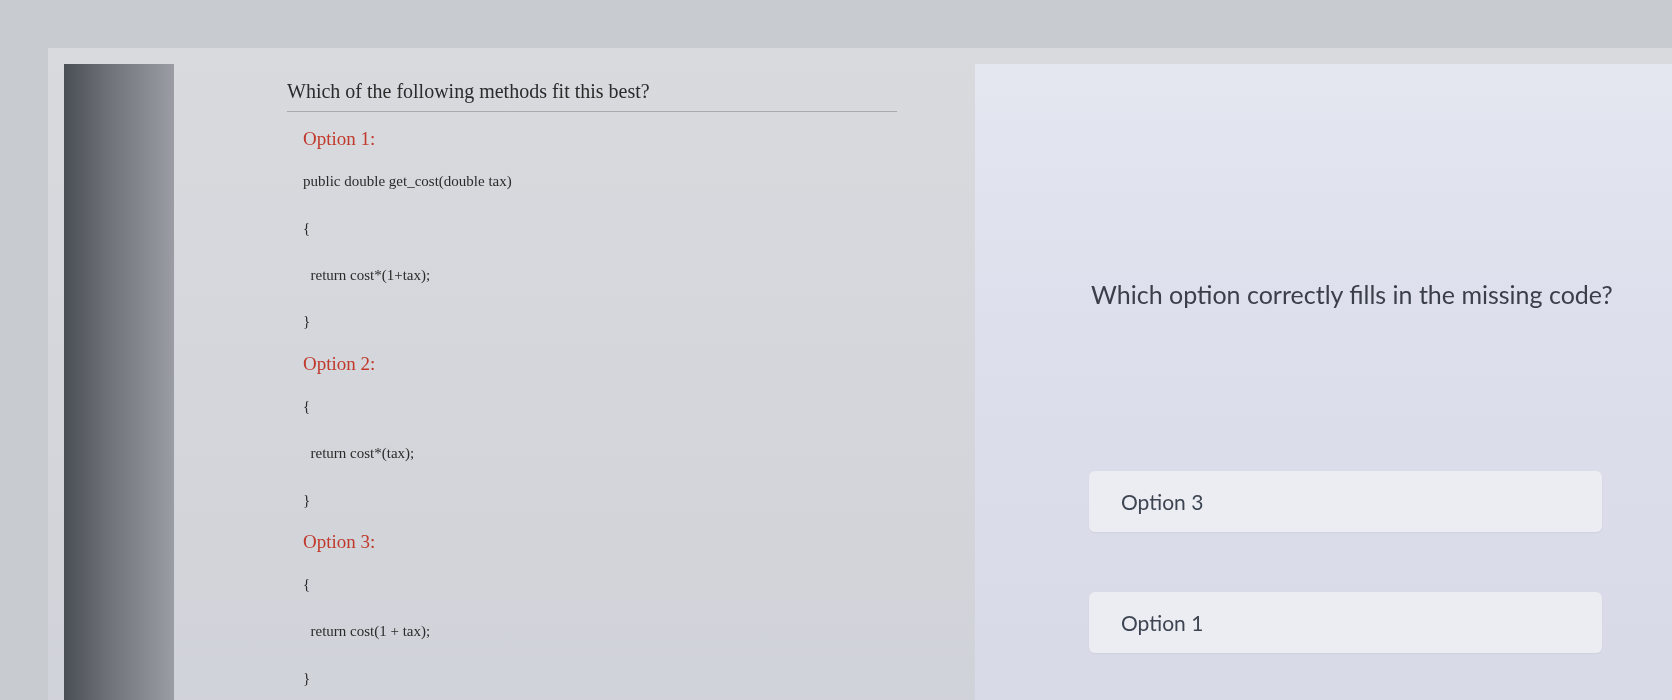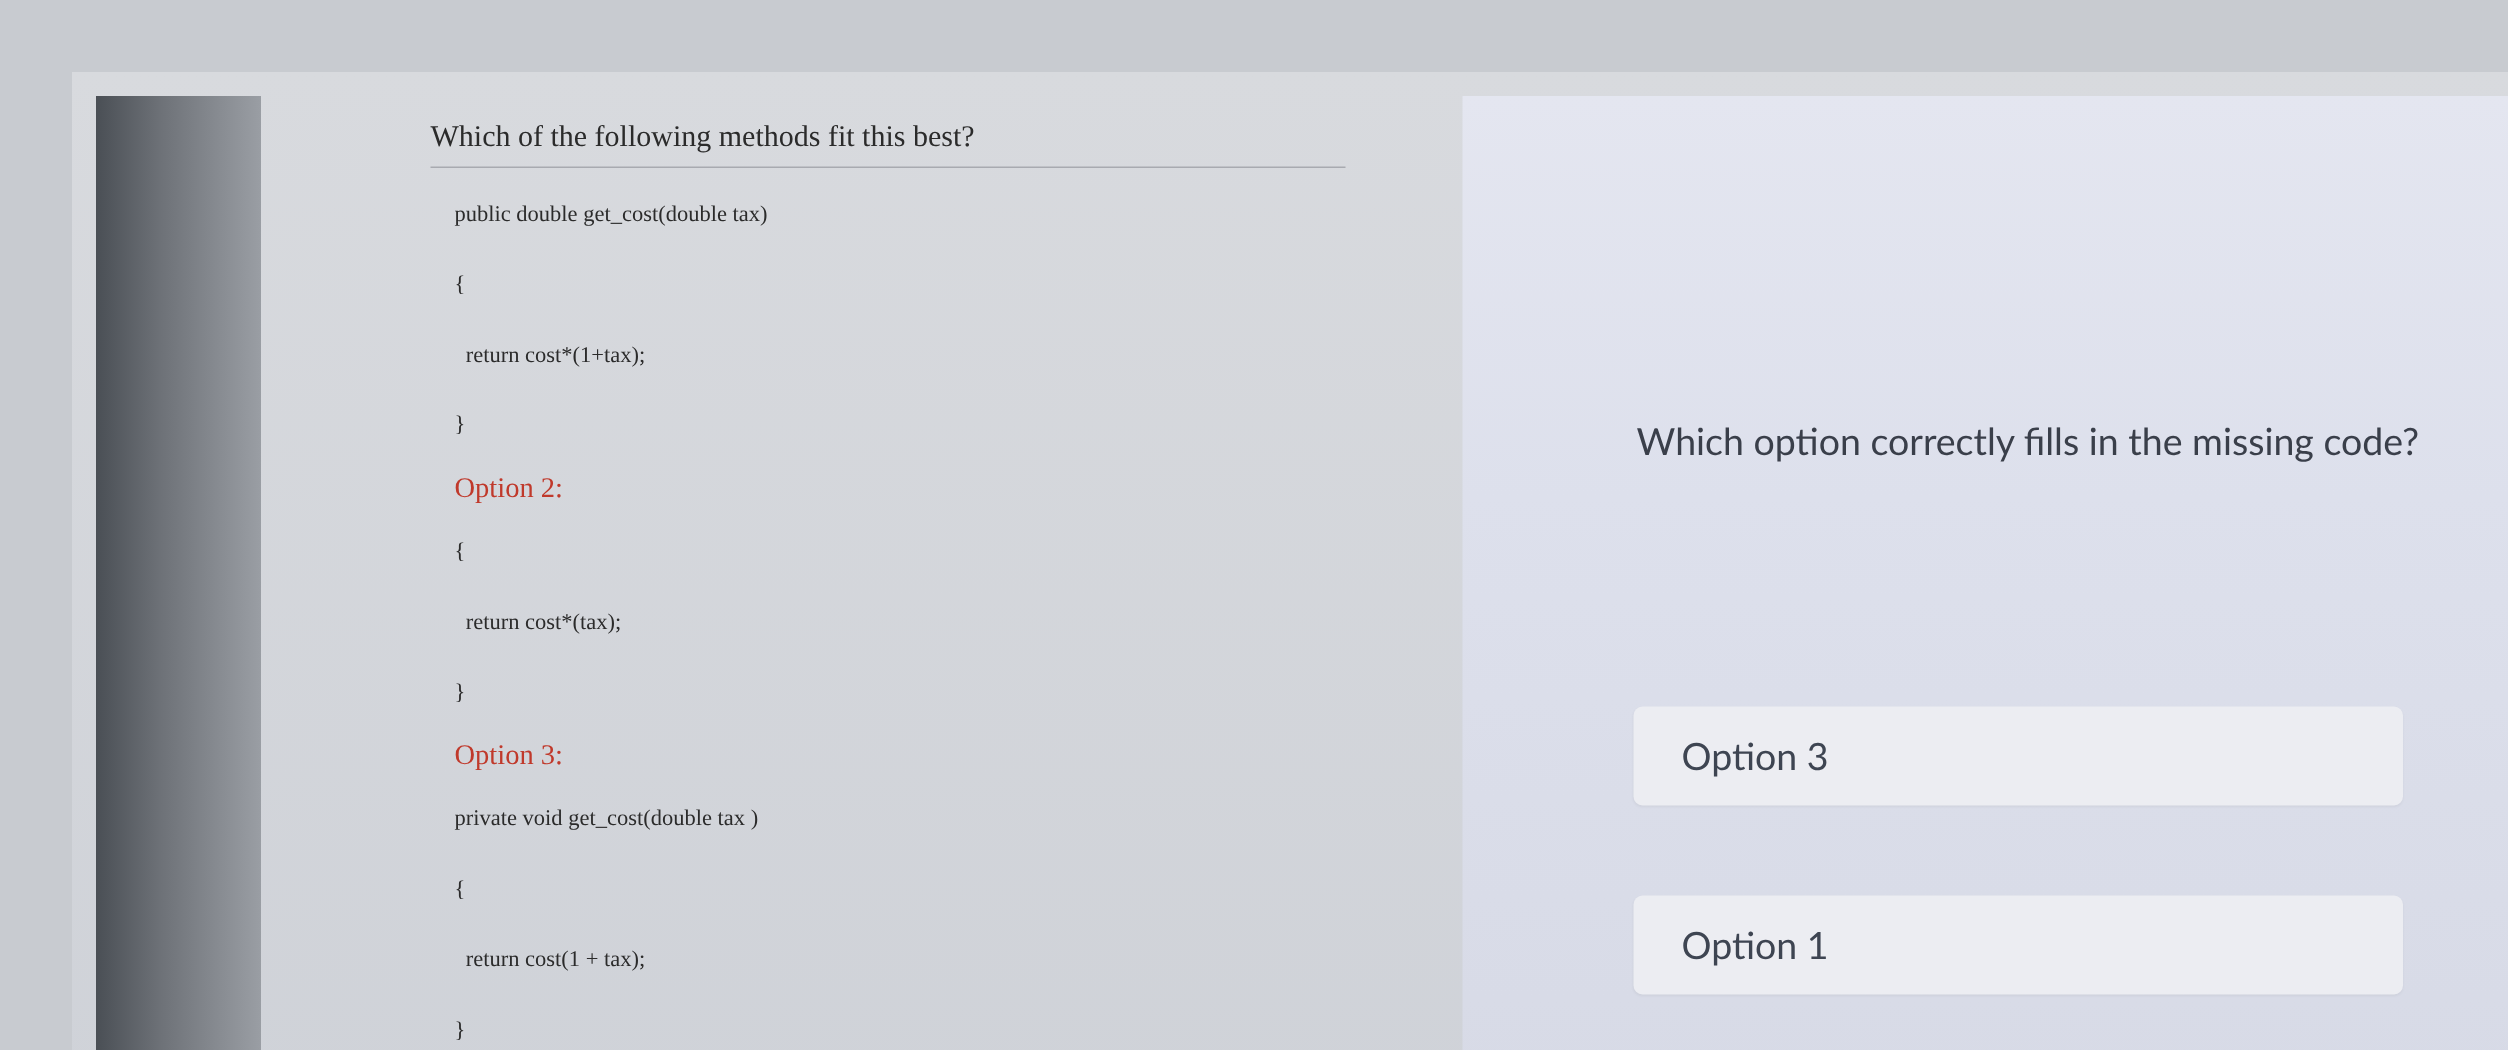--- a/index.html
+++ b/index.html
@@ -67,57 +67,57 @@
     display: flex;
     flex-direction: column;
     gap: 28px;
     padding: 0 10px 0 22px;
   }
   .answer-btn {
     background: #ecedf2;
     border-radius: 6px;
     padding: 18px 32px;
     font-family: Lato, 'Segoe UI', Arial, sans-serif;
-    font-size: 25px;
+    font-size: 21px;
     color: #3e4552;
     text-align: left;
     cursor: pointer;
     box-shadow: 0 1px 2px rgba(0,0,0,0.05);
   }
   .answer-btn:last-child {
     background: #e3e5ee;
     text-align: right;
   }
 </style>
 </head>
 <body>
 
 <div class="page">
   <div class="gutter"></div>
 
   <div class="left">
     <div class="question-header">Which of the following methods fit this best?</div>
 
     <div class="option-block">
+      <div class="option-title">Option 1:</div>
       <div class="code-line">public double get_cost(double tax)</div>
       <div class="code-line">{</div>
       <div class="code-line">  return cost*(1+tax);</div>
       <div class="code-line">}</div>
     </div>
 
     <div class="option-block">
       <div class="option-title">Option 2:</div>
       <div class="code-line">{</div>
       <div class="code-line">  return cost*(tax);</div>
       <div class="code-line">}</div>
     </div>
 
     <div class="option-block">
       <div class="option-title">Option 3:</div>
-      <div class="code-line">private void get_cost(double tax )</div>
       <div class="code-line">{</div>
       <div class="code-line">  return cost(1 + tax);</div>
       <div class="code-line">}</div>
     </div>
   </div>
 
   <div class="right">
     <div class="prompt">Which option correctly fills in the missing code?</div>
     <div class="answers">
       <div class="answer-btn">Option 3</div>

